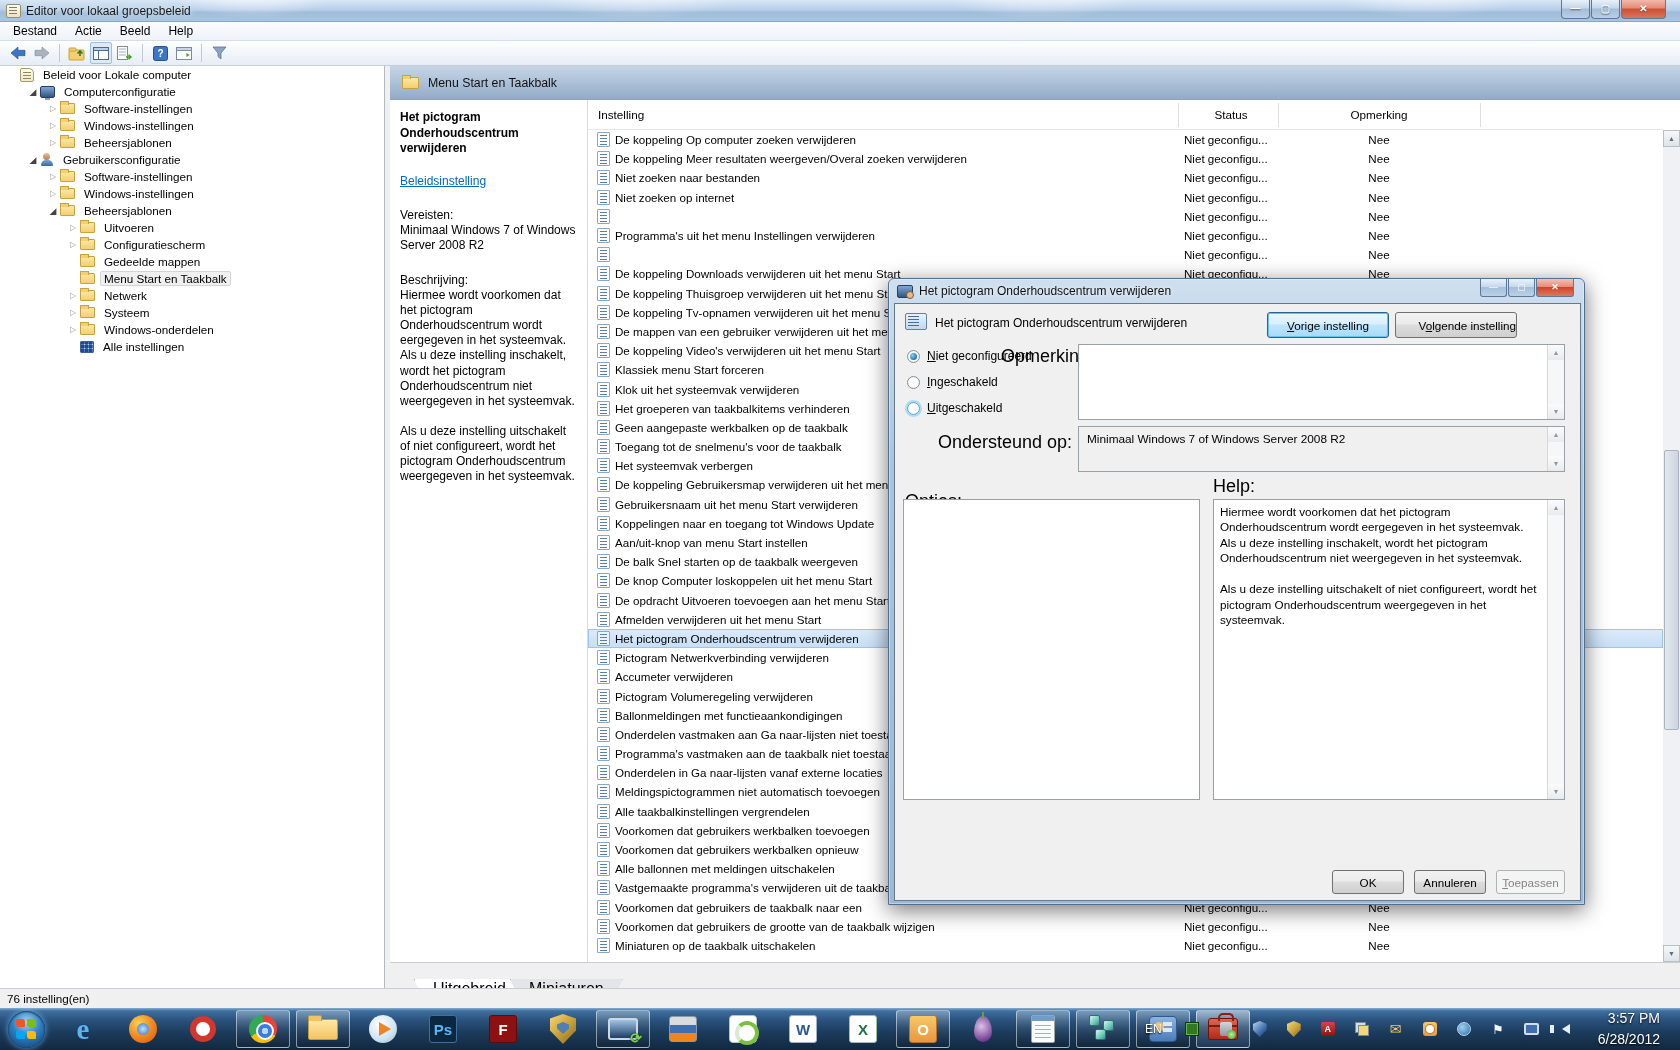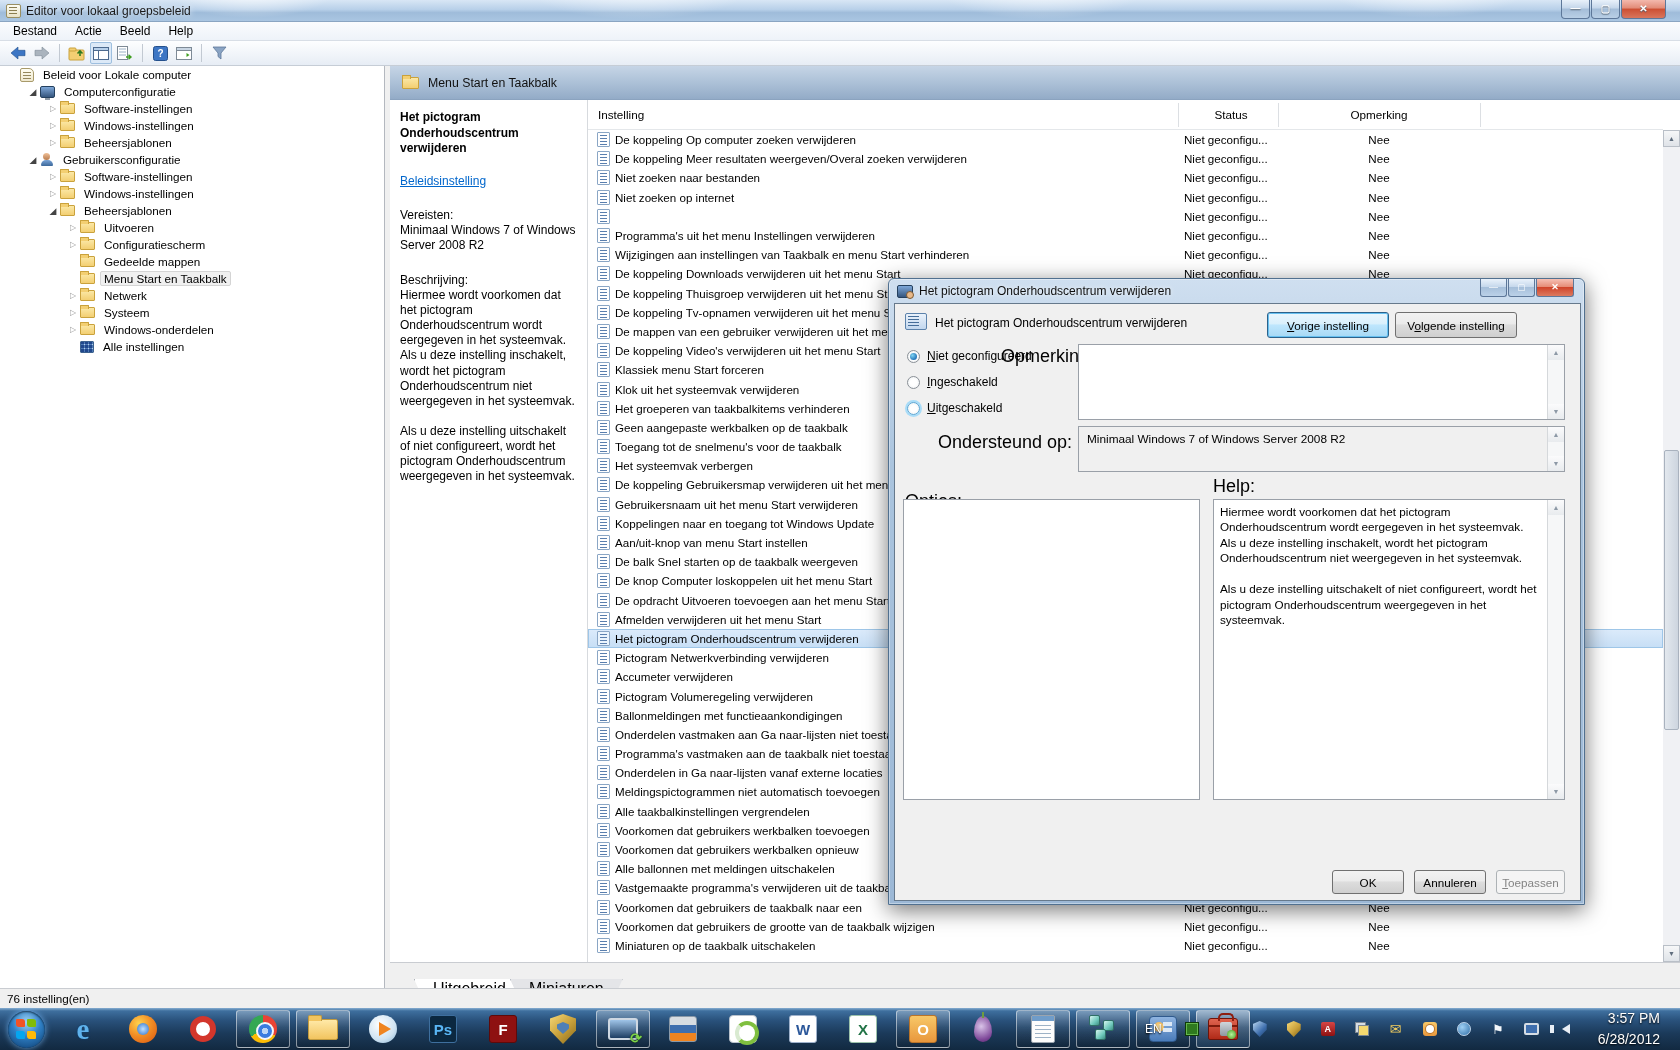--- a/index.html
+++ b/index.html
@@ -102,21 +102,21 @@
   .dlg-winbtn.close { width:38px; background:linear-gradient(#f6c0b4 0%,#e68d78 45%,#d0452b 50%,#dd7a5f 100%); font-weight:bold; }
   .dlg-client { position:absolute; left:5px; top:24px; width:687px; height:598px; background:#f0f0f0; border:1px solid #66798c; }
 
   .dlg-hicon { position:absolute; left:10px; top:9px; width:22px; height:17px; background:linear-gradient(#eaf2fb,#c2d7ee); border:1px solid #5c82ab; border-radius:2px; }
   .dlg-hicon::before { content:""; position:absolute; left:2px; top:2px; width:11px; height:1px; background:#456d99; box-shadow:0 3px 0 #456d99, 0 6px 0 #456d99, 0 9px 0 #456d99; }
   .dlg-heading { position:absolute; left:40px; top:12px; font-size:12px; }
   .btn { background:linear-gradient(#f2f2f2,#ebebeb 45%,#dddddd 50%,#cfcfcf); border:1px solid #707070; border-radius:3px; font-size:11.7px; text-align:center; font-family:"Liberation Sans",sans-serif; }
   .btn.focused { background:linear-gradient(#eaf6fd,#d9f0fc 45%,#bee6fd 50%,#a7d9f5); border:1px solid #2c628b; box-shadow:0 0 0 1px #67c0f0 inset; }
   .btn.disabled { background:#f4f4f4; border:1px solid #adb2b5; color:#848484; }
   .dlg-prev { position:absolute; left:372px; top:8px; width:122px; height:26px; }
-  .dlg-next { position:absolute; left:500px; top:8px; width:122px; height:26px; }
+  .dlg-next { position:absolute; left:500px; top:8px; width:122px; height:26px;text-align:right; }
 
   .radio-row { position:absolute; left:12px; display:flex; align-items:center; height:16px; }
   .radio { width:13px; height:13px; border-radius:50%; border:1px solid #8a9097; background:radial-gradient(#fff 40%,#e8ecef); margin-right:7px; position:relative; flex:none; }
   .radio.checked::after { content:""; position:absolute; left:2px; top:2px; width:7px; height:7px; border-radius:50%; background:radial-gradient(#8ee0a0 0%,#2d9144 70%); background:radial-gradient(circle at 35% 35%,#7fd4f2,#1f6fb5 75%); }
   .radio.glow { box-shadow:0 0 0 2px #a8dcf8; border-color:#5aa7d6; }
 
   .dlg-label { position:absolute; font-size:18px; }
   .cmt-box { position:absolute; left:183px; top:40px; width:487px; height:76px; background:#fff; border:1px solid #9aa0a8; }
   .sup-box { position:absolute; left:183px; top:122px; width:487px; height:46px; background:#f0f0f0; border:1px solid #9aa0a8; padding:5px 24px 0 8px; font-size:11.8px; }
   .mini-scroll { position:absolute; right:0; top:0; width:17px; height:100%; border-left:1px solid #d5d8db; background:#f6f7f8; }
@@ -425,21 +425,20 @@
           <span class="lcomment">Nee</span>
         </div>
         <div class="lrow">
           <span class="lico"></span>
           <span class="lname">Programma's uit het menu Instellingen verwijderen</span>
           <span class="lstatus">Niet geconfigu...</span>
           <span class="lcomment">Nee</span>
         </div>
         <div class="lrow">
           <span class="lico"></span>
-          <span class="lname">Wijzigingen aan instellingen van Taakbalk en menu Start verhinderen</span>
           <span class="lstatus">Niet geconfigu...</span>
           <span class="lcomment">Nee</span>
         </div>
         <div class="lrow">
           <span class="lico"></span>
           <span class="lname">De koppeling Downloads verwijderen uit het menu Start</span>
           <span class="lstatus">Niet geconfigu...</span>
           <span class="lcomment">Nee</span>
         </div>
         <div class="lrow">

